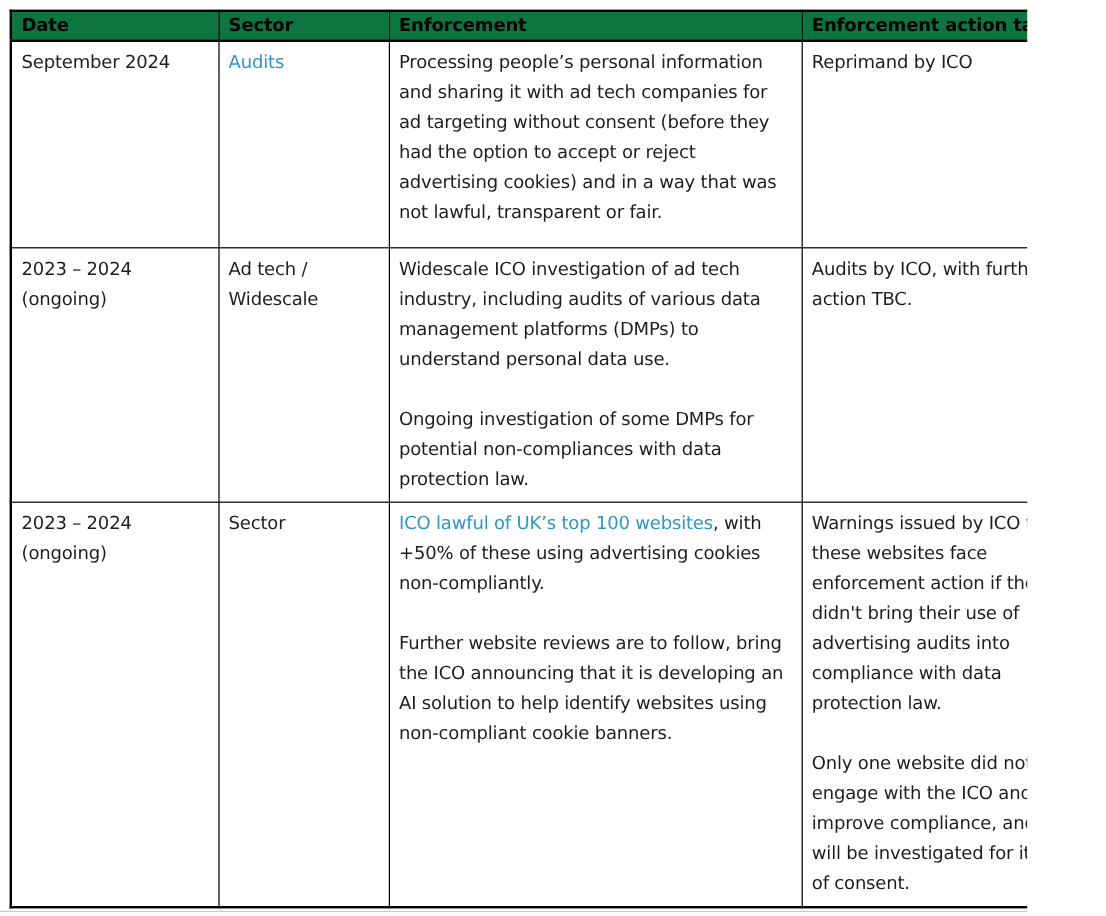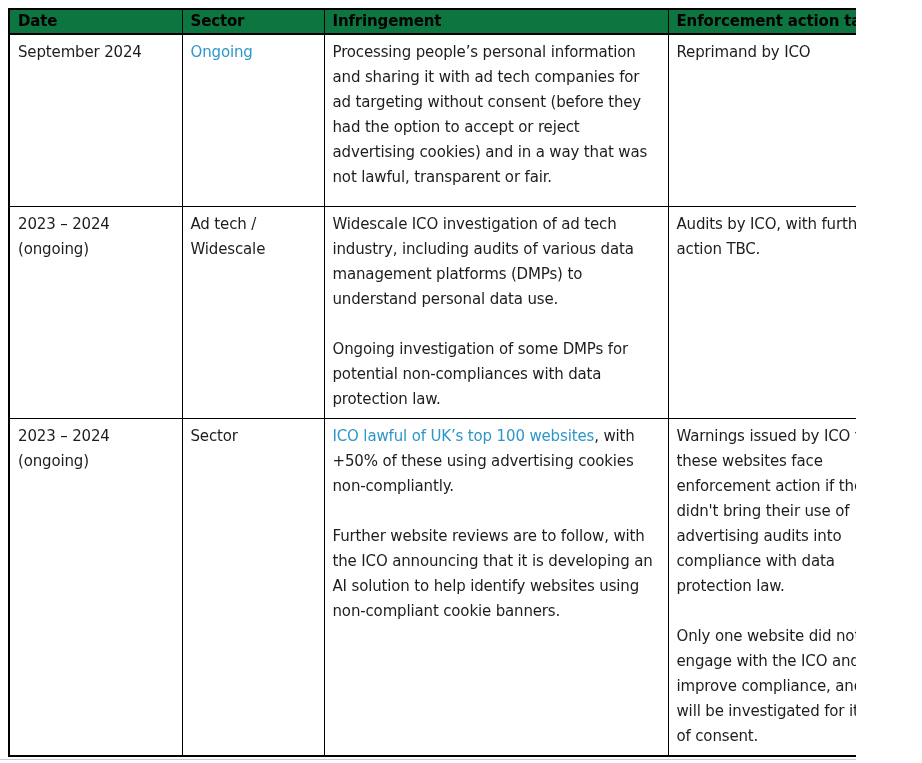--- a/index.html
+++ b/index.html
@@ -79,31 +79,31 @@
     <colgroup>
       <col class="c-date">
       <col class="c-sector">
       <col class="c-infr">
       <col class="c-enf">
     </colgroup>
     <thead>
       <tr>
         <th>Date</th>
         <th>Sector</th>
-        <th>Infringement</th>
+        <th>Enforcement</th>
         <th>Enforcement action taken</th>
       </tr>
     </thead>
     <tbody id="table-body">
         <tr>
           <td>
             <p><span>September 2024</span></p>
           </td>
           <td>
-            <p><span class="link">Ongoing</span></p>
+            <p><span class="link">Audits</span></p>
           </td>
           <td>
             <p><span>Processing people’s personal information and sharing it with ad tech companies for ad targeting without consent (before they had the option to accept or reject advertising cookies) and in a way that was not lawful, transparent or fair.</span></p>
           </td>
           <td>
             <p><span>Reprimand by ICO</span></p>
           </td>
         </tr>
         <tr>
           <td>
@@ -122,21 +122,21 @@
         </tr>
         <tr>
           <td>
             <p><span>2023 – 2024 (ongoing)</span></p>
           </td>
           <td>
             <p><span>Sector</span></p>
           </td>
           <td>
             <p><span class="link">ICO lawful of UK’s top 100 websites</span><span>, with +50% of these using advertising cookies non-compliantly.</span></p>
-            <p><span>Further website reviews are to follow, with the ICO announcing that it is developing an AI solution to help identify websites using non-compliant cookie banners.</span></p>
+            <p><span>Further website reviews are to follow, bring the ICO announcing that it is developing an AI solution to help identify websites using non-compliant cookie banners.</span></p>
           </td>
           <td>
             <p><span>Warnings issued by ICO that these websites face enforcement action if they didn't bring their use of advertising audits into compliance with data protection law.</span></p>
             <p><span>Only one website did not engage with the ICO and improve compliance, and it will be investigated for its use of consent.</span></p>
           </td>
         </tr>
       </tbody>
   </table>
   <div class="bottom-line"></div>
 </div>

